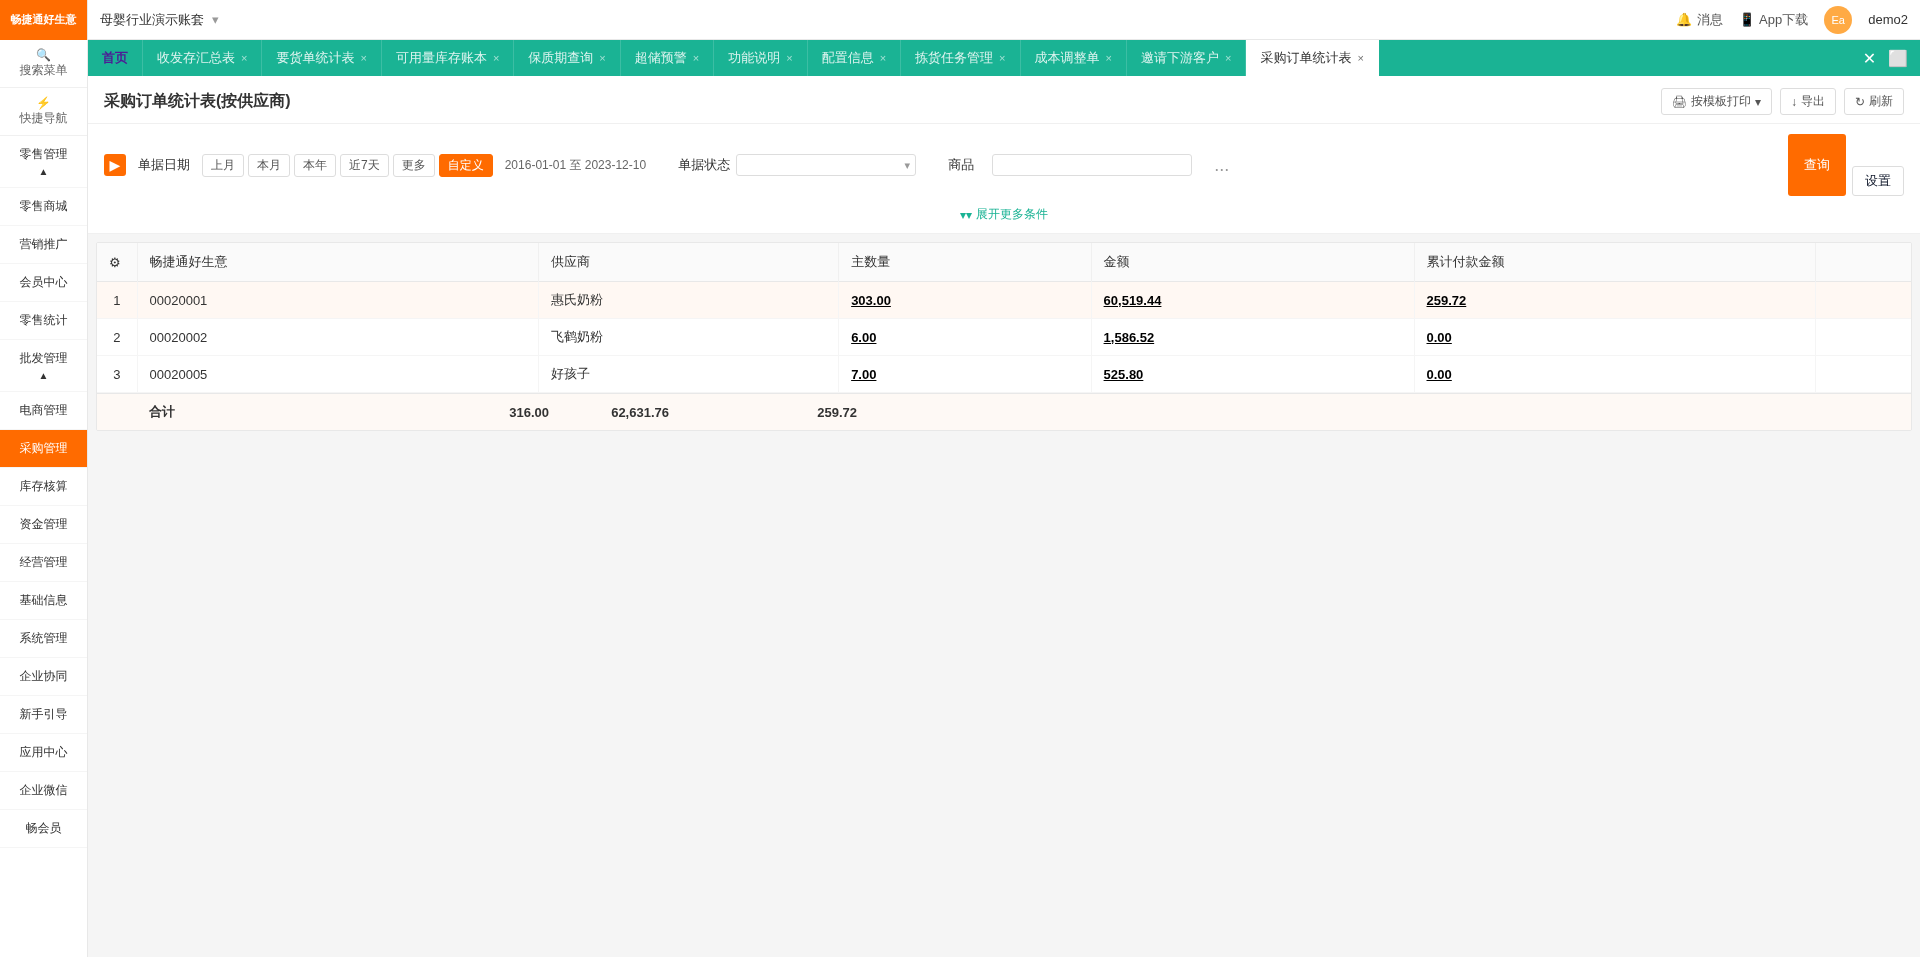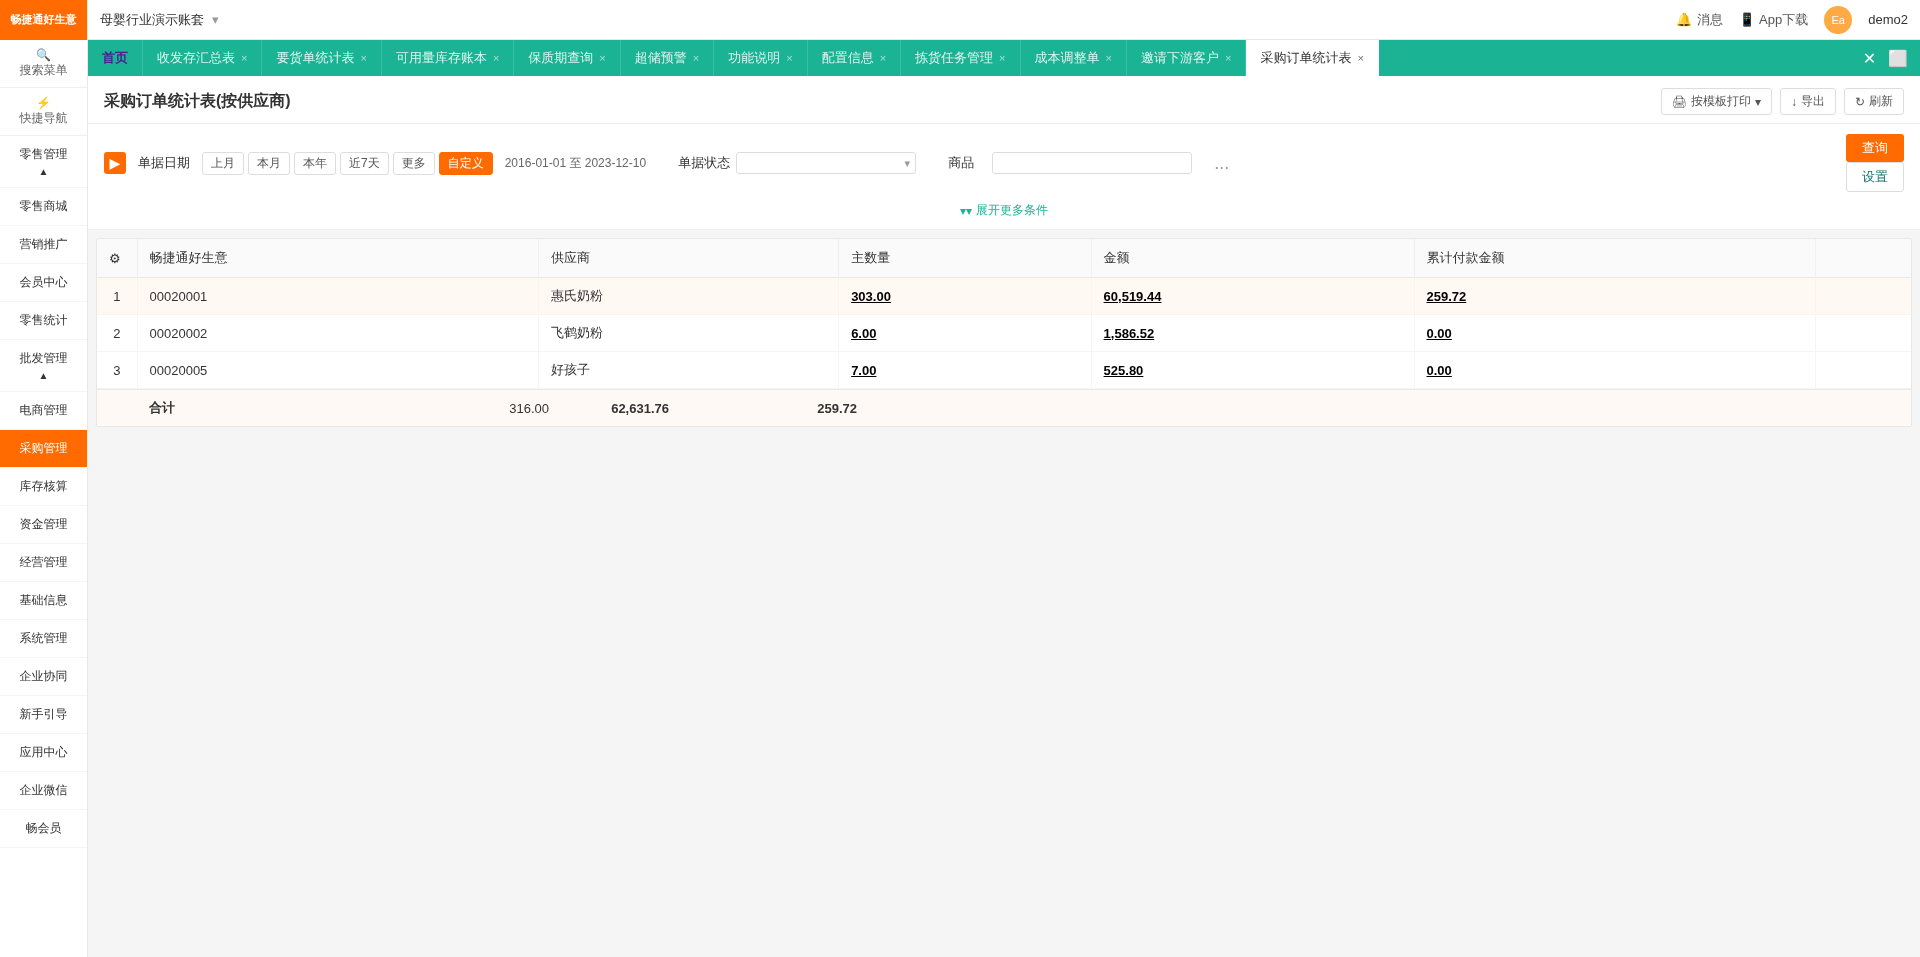--- a/index.html
+++ b/index.html
@@ -291,22 +291,23 @@
       font-size: 13px;
       color: #fff;
       cursor: pointer;
     }
     .btn-settings {
       background: #fff;
       border: 1px solid #ddd;
       border-radius: 3px;
       padding: 5px 12px;
       font-size: 13px;
-      color: #0f766e;
-      cursor: pointer;
+      color: #0f172a;
+      cursor: pointer;
+      margin-top: 32px;
     }
     .expand-btn {
       display: flex;
       align-items: center;
       gap: 4px;
       color: #1ab394;
       font-size: 12px;
       cursor: pointer;
       padding: 6px 0 0;
     }
@@ -367,21 +368,21 @@
       background: #fef9f5;
       border-top: 1px solid #e8e8e8;
       display: flex;
       align-items: center;
       padding: 9px 12px;
       font-size: 13px;
       color: #333;
     }
     .footer-label { width: 40px; color: #999; }
     .footer-supplier { width: 280px; font-weight: bold; }
-    .footer-qty { width: 120px; text-align: right; font-weight: normal; }
+    .footer-qty { width: 120px; text-align: right; font-weight: bold; }
     .footer-amount { width: 100px; text-align: right; font-weight: bold; }
     .footer-paid { width: 180px; text-align: right; font-weight: bold; margin-left: 8px; }
 
     .toggle-arrow {
       display: inline-flex;
       align-items: center;
       justify-content: center;
       width: 22px; height: 22px;
       background: #ff6b00;
       color: #fff;
@@ -601,21 +602,21 @@
             </select>
           </div>
         </div>
 
         <div class="filter-goods">
           <span class="filter-label">商品</span>
           <input type="text" class="goods-input" style="">
           <span class="more-btn">...</span>
         </div>
 
-        <div style="margin-left: auto; display: flex;  flex-direction: column;">
+        <div style="margin-left: auto; display: flex; gap: 6px;">
           <button class="btn-query">查询</button>
           <button class="btn-settings">设置</button>
         </div>
       </div>
       <div class="expand-area">
         <span class="expand-btn">
           <span>▾▾</span>
           <span>展开更多条件</span>
         </span>
       </div>

